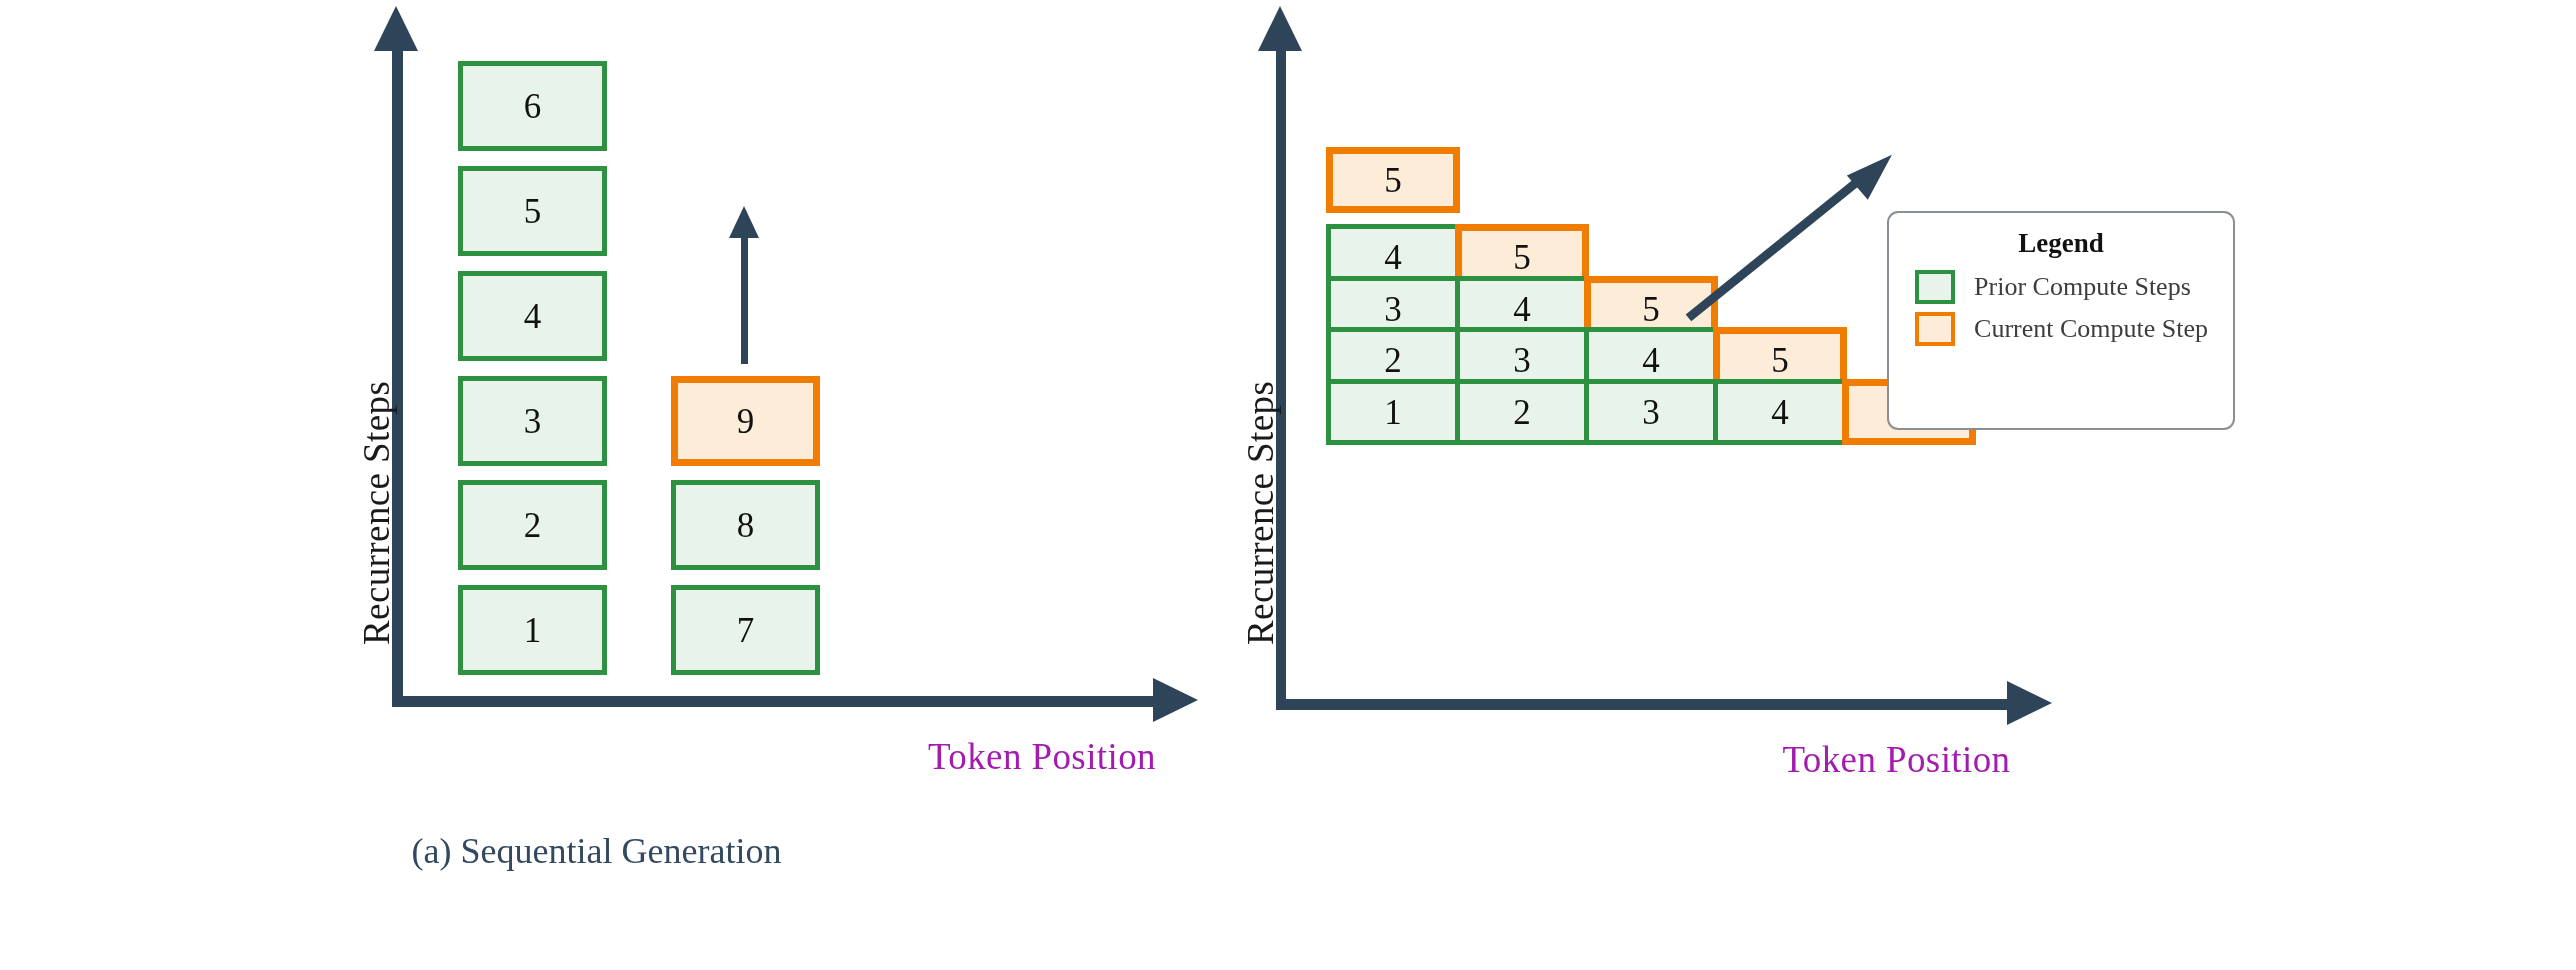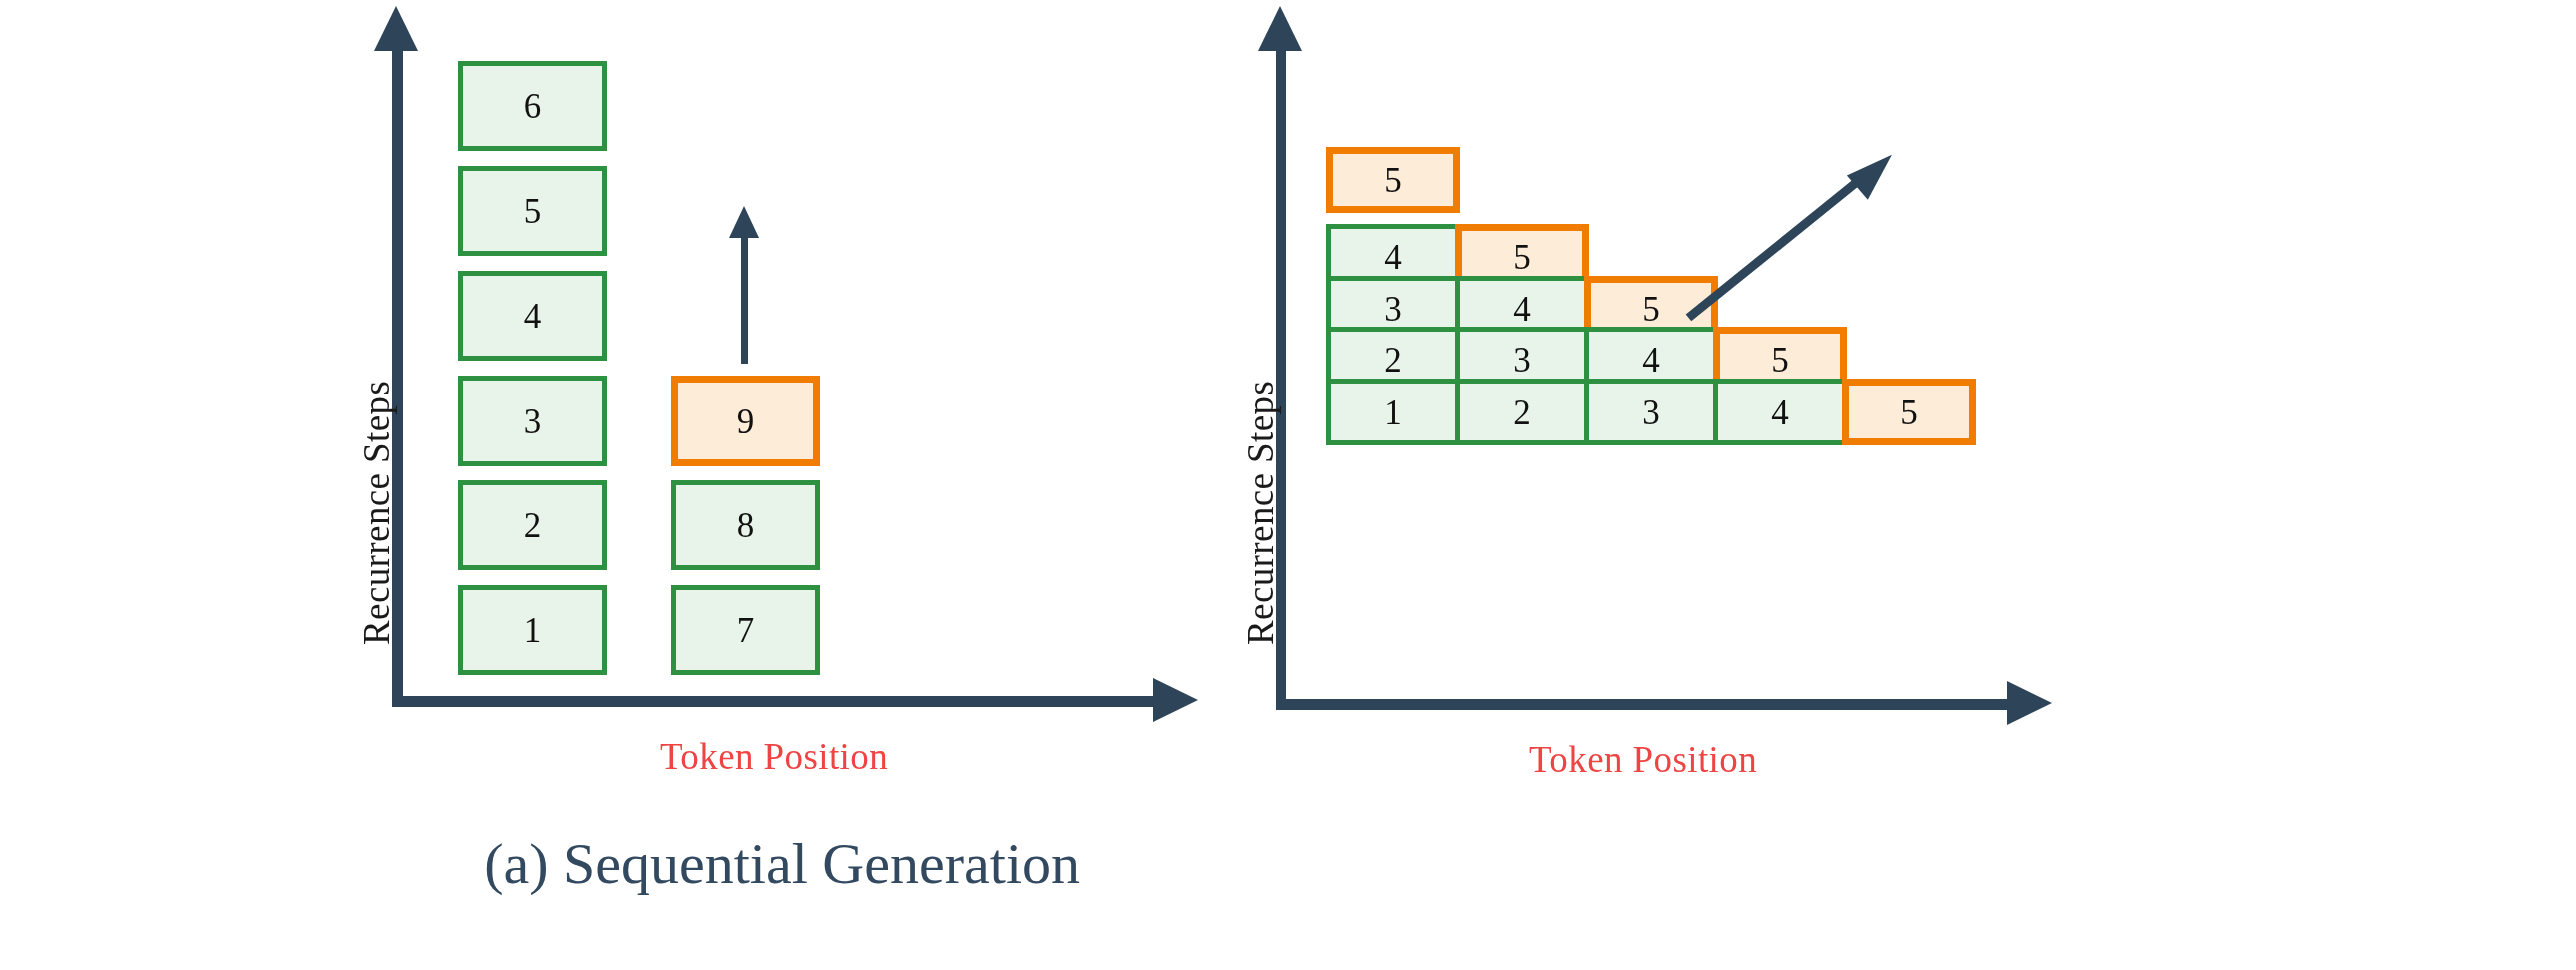--- a/index.html
+++ b/index.html
@@ -56,32 +56,32 @@
     transform: rotate(-90deg);
     white-space: nowrap;
     font-size: 37px;
     color: #1a1a1a;
     letter-spacing: 0.4px;
   }
   .xlabel {
     position: absolute;
     white-space: nowrap;
     font-size: 37px;
-    color: #ef4444;
+    color: #a21caf;
+    text-align: right;
+    letter-spacing: 0.4px;
+  }
+
+  
+  .caption {
+    position: absolute;
+    white-space: nowrap;
+    font-size: 36px;
+    color: #32495f;
     text-align: center;
-    letter-spacing: 0.4px;
-  }
-
-  
-  .caption {
-    position: absolute;
-    white-space: nowrap;
-    font-size: 58px;
-    color: #32495f;
-    text-align: right;
   }
 
   
   .box {
     position: absolute;
     box-sizing: border-box;
     display: flex;
     align-items: center;
     justify-content: center;
     font-size: 35px;
@@ -205,15 +205,26 @@
   <div class="box current" style="left:456px; top:327px; width:134px; height:66px;">5</div>
   <div class="box prior" style="left:456px; top:379px; width:134px; height:66px;">4</div>
 
   <div class="box current" style="left:585px; top:379px; width:134px; height:66px;">5</div>
 
   <svg class="diag-arrow" style="left:403px; top:145px;" width="258" height="193" viewBox="0 0 320 240">
     <line x1="35" y1="215" x2="252" y2="40" stroke="#2e4459" stroke-width="11"></line>
     <polygon points="288,12 232,38 258,68" fill="#2e4459"></polygon>
   </svg>
 
+  <div class="legend-box" style="left:630px; top:211px; width:348px; height:219px;">
+    <div class="legend-title">Legend</div>
+    <div class="legend-row">
+      <span class="legend-swatch prior"></span>
+      <span class="legend-label">Prior Compute Steps</span>
+    </div>
+    <div class="legend-row">
+      <span class="legend-swatch current"></span>
+      <span class="legend-label">Current Compute Step</span>
+    </div>
+  </div>
 
 </div>
 
 
 </body></html>

